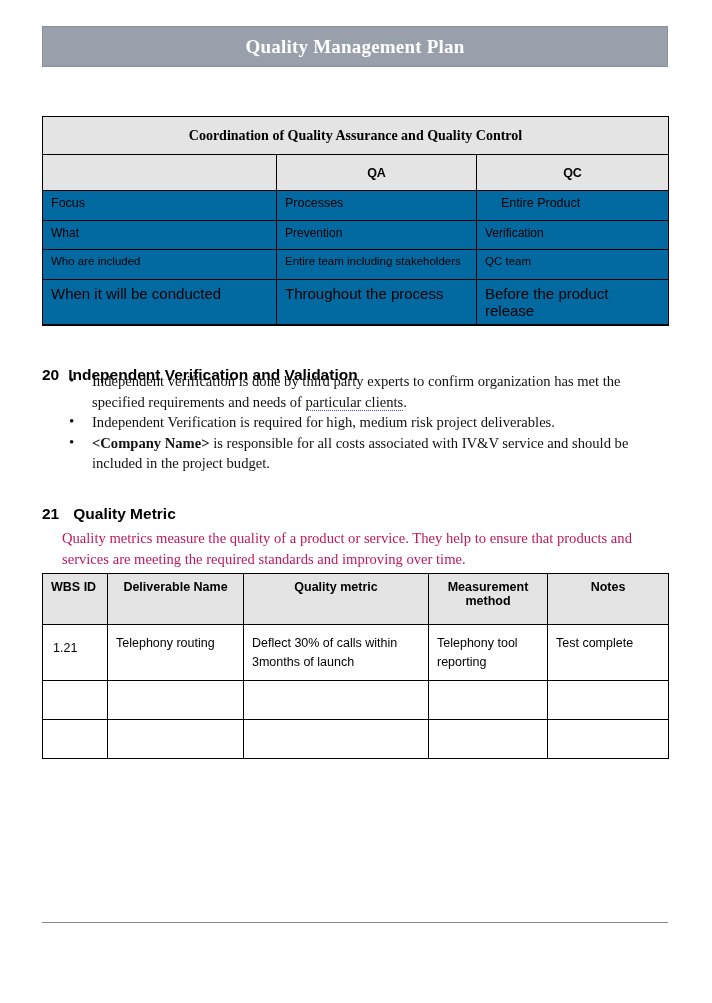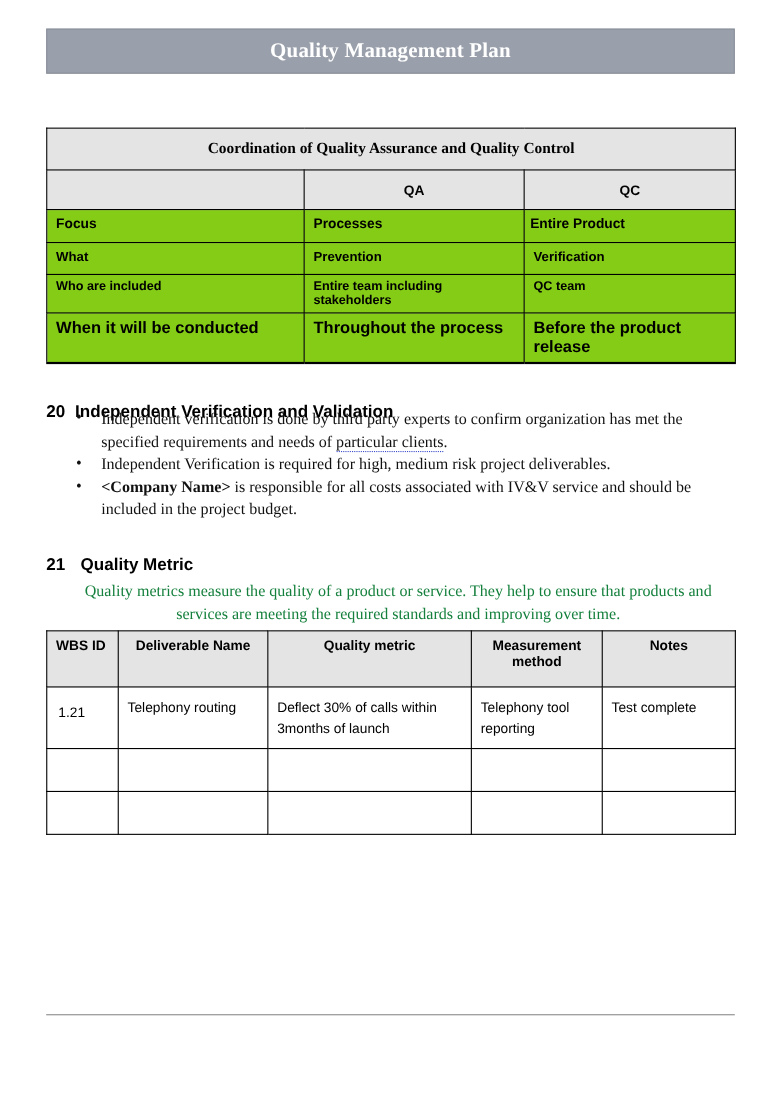--- a/index.html
+++ b/index.html
@@ -83,29 +83,28 @@
     font-weight: bold;
     font-size: 12.5px;
     height: 36px;
     vertical-align: middle;
     padding: 4px 6px;
   }
   #qa-qc-table .t1-head.blank { background: #e4e4e4; }
   #qa-qc-table .t1-cell {
     padding: 5px 7px 5px 8px;
     font-size: 12px;
-    background: #84cc16;
-    font-weight: bold;
+    background: #0369a1;
   }
   #qa-qc-table tr.row-focus td { height: 30px; font-size: 12.5px; }
   #qa-qc-table tr.row-what td { height: 29px; font-size: 12px; }
   #qa-qc-table tr.row-who td { height: 30px; font-size: 11.5px; }
   #qa-qc-table tr.row-when td { height: 30px; font-size: 15px; }
   #qa-qc-table tr.row-when td { border-bottom: 2px solid #000000; }
-  #qa-qc-table td.pad-left-extra { padding-left: 5px; }
+  #qa-qc-table td.pad-left-extra { padding-left: 24px; }
 
   
   .sec-heading {
     position: absolute;
     font-family: "Liberation Sans", sans-serif;
     font-weight: bold;
     font-size: 15.5px;
     color: #000000;
     white-space: nowrap;
   }
@@ -152,22 +151,21 @@
   
   .body-para {
     position: absolute;
     left: 62px;
     top: 528px;
     width: 600px;
     margin: 0;
     font-family: "Liberation Serif", serif;
     font-size: 14.6px;
     line-height: 20.5px;
-    color: #15803d;
-    text-align: center;
+    color: #be185d;
   }
 
   
   #metric-table {
     left: 42px;
     top: 573px;
     width: 626px;
   }
   #metric-table td {
     font-family: "Liberation Sans", sans-serif;

